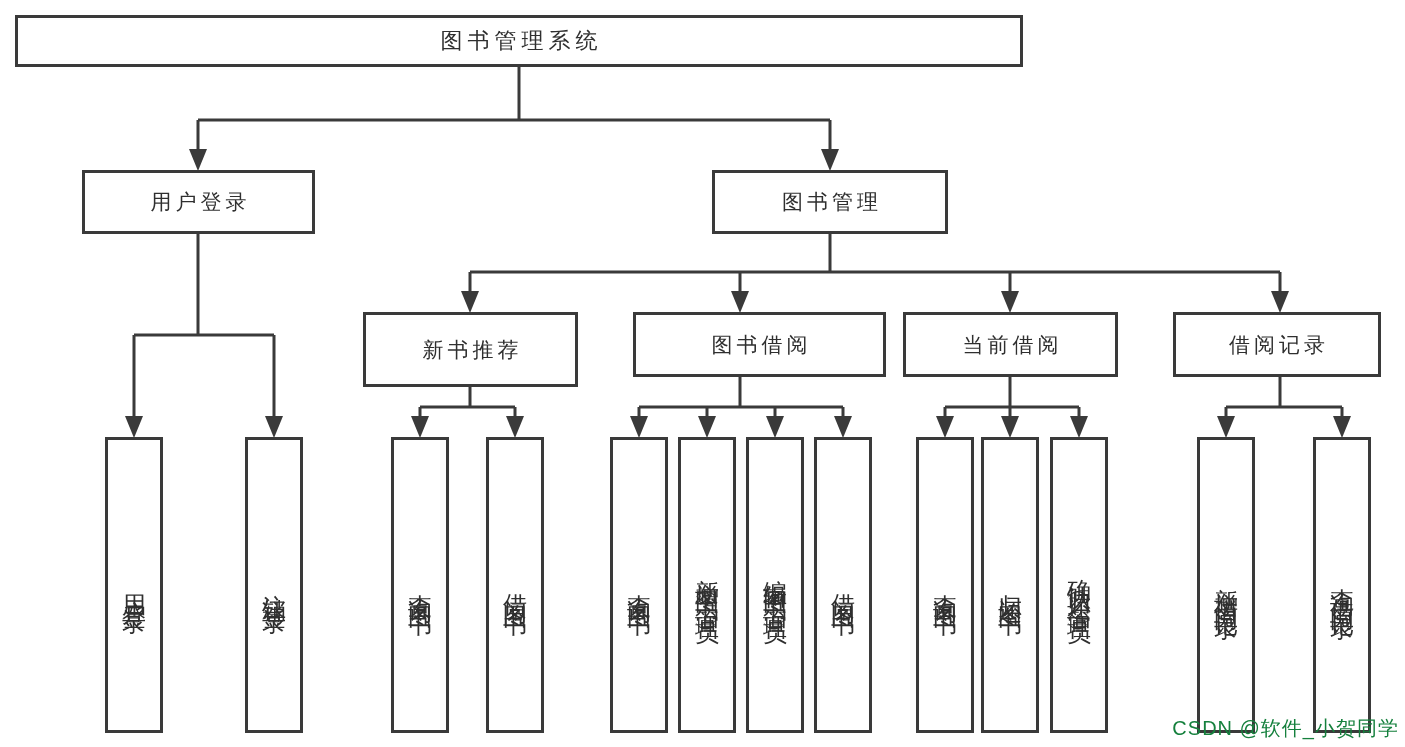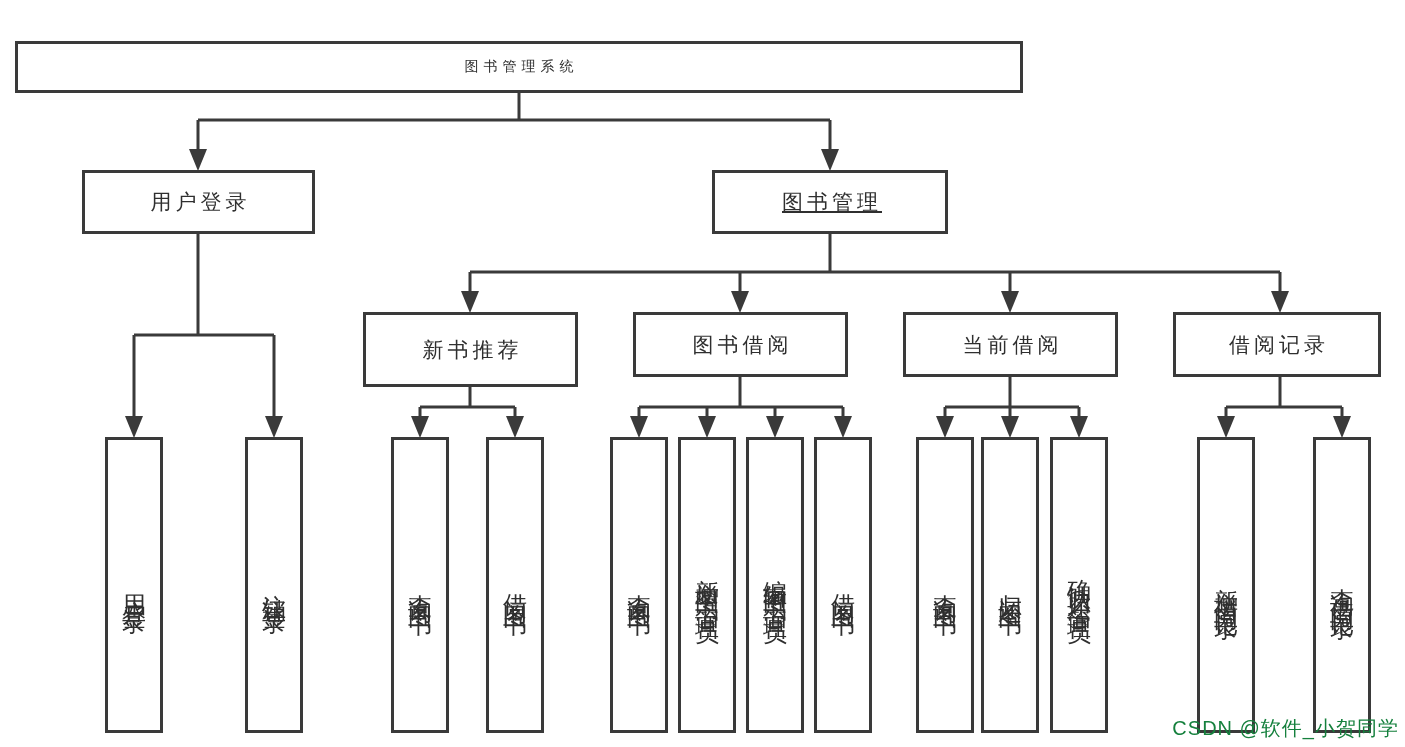--- a/index.html
+++ b/index.html
@@ -28,21 +28,21 @@
     align-items: center;
     justify-content: center;
     z-index: 2;
   }
   .hbox {
     font-size: 21px;
     letter-spacing: 4px;
     text-indent: 4px; 
     white-space: nowrap;
   }
-  .rootbox { font-size: 14px; letter-spacing: 5px; text-indent: 5px; margin-top: 26px; }
+  .rootbox { font-size: 22px; letter-spacing: 5px; text-indent: 5px; }
   .vbox {
     writing-mode: vertical-rl;
     text-orientation: mixed;
     font-size: 24px;
     letter-spacing: 6px;
     line-height: 1;
     padding-top: 4px;
   }
   .watermark {
     position: absolute;
@@ -103,24 +103,24 @@
       <polygon points="1070,416 1088,416 1079,438"></polygon>
 
       <polygon points="1217,416 1235,416 1226,438"></polygon>
       <polygon points="1333,416 1351,416 1342,438"></polygon>
     </g>
   </svg>
 
   <div class="node hbox rootbox" style="left:15px; top:15px; width:1008px; height:52px;">图书管理系统</div>
 
   <div class="node hbox" style="left:82px; top:170px; width:233px; height:64px;">用户登录</div>
-  <div class="node hbox" style="left:712px; top:170px; width:236px; height:64px;text-decoration:underline;">图书管理</div>
+  <div class="node hbox" style="left:712px; top:170px; width:236px; height:64px;">图书管理</div>
 
   <div class="node hbox" style="left:363px; top:312px; width:215px; height:75px;">新书推荐</div>
-  <div class="node hbox" style="left:633px; top:312px; width:215px; height:65px;">图书借阅</div>
+  <div class="node hbox" style="left:633px; top:312px; width:253px; height:65px;">图书借阅</div>
   <div class="node hbox" style="left:903px; top:312px; width:215px; height:65px;font-family:Liberation Serif, serif;">当前借阅</div>
   <div class="node hbox" style="left:1173px; top:312px; width:208px; height:65px;">借阅记录</div>
 
   <div class="node vbox" style="left:105px; top:437px; width:58px; height:296px;">用户登录</div>
   <div class="node vbox" style="left:245px; top:437px; width:58px; height:296px;">注销登录</div>
 
   <div class="node vbox" style="left:391px; top:437px; width:58px; height:296px;">查询图书</div>
   <div class="node vbox" style="left:486px; top:437px; width:58px; height:296px;">借阅图书</div>
 
   <div class="node vbox" style="left:610px; top:437px; width:58px; height:296px;">查询图书</div>

